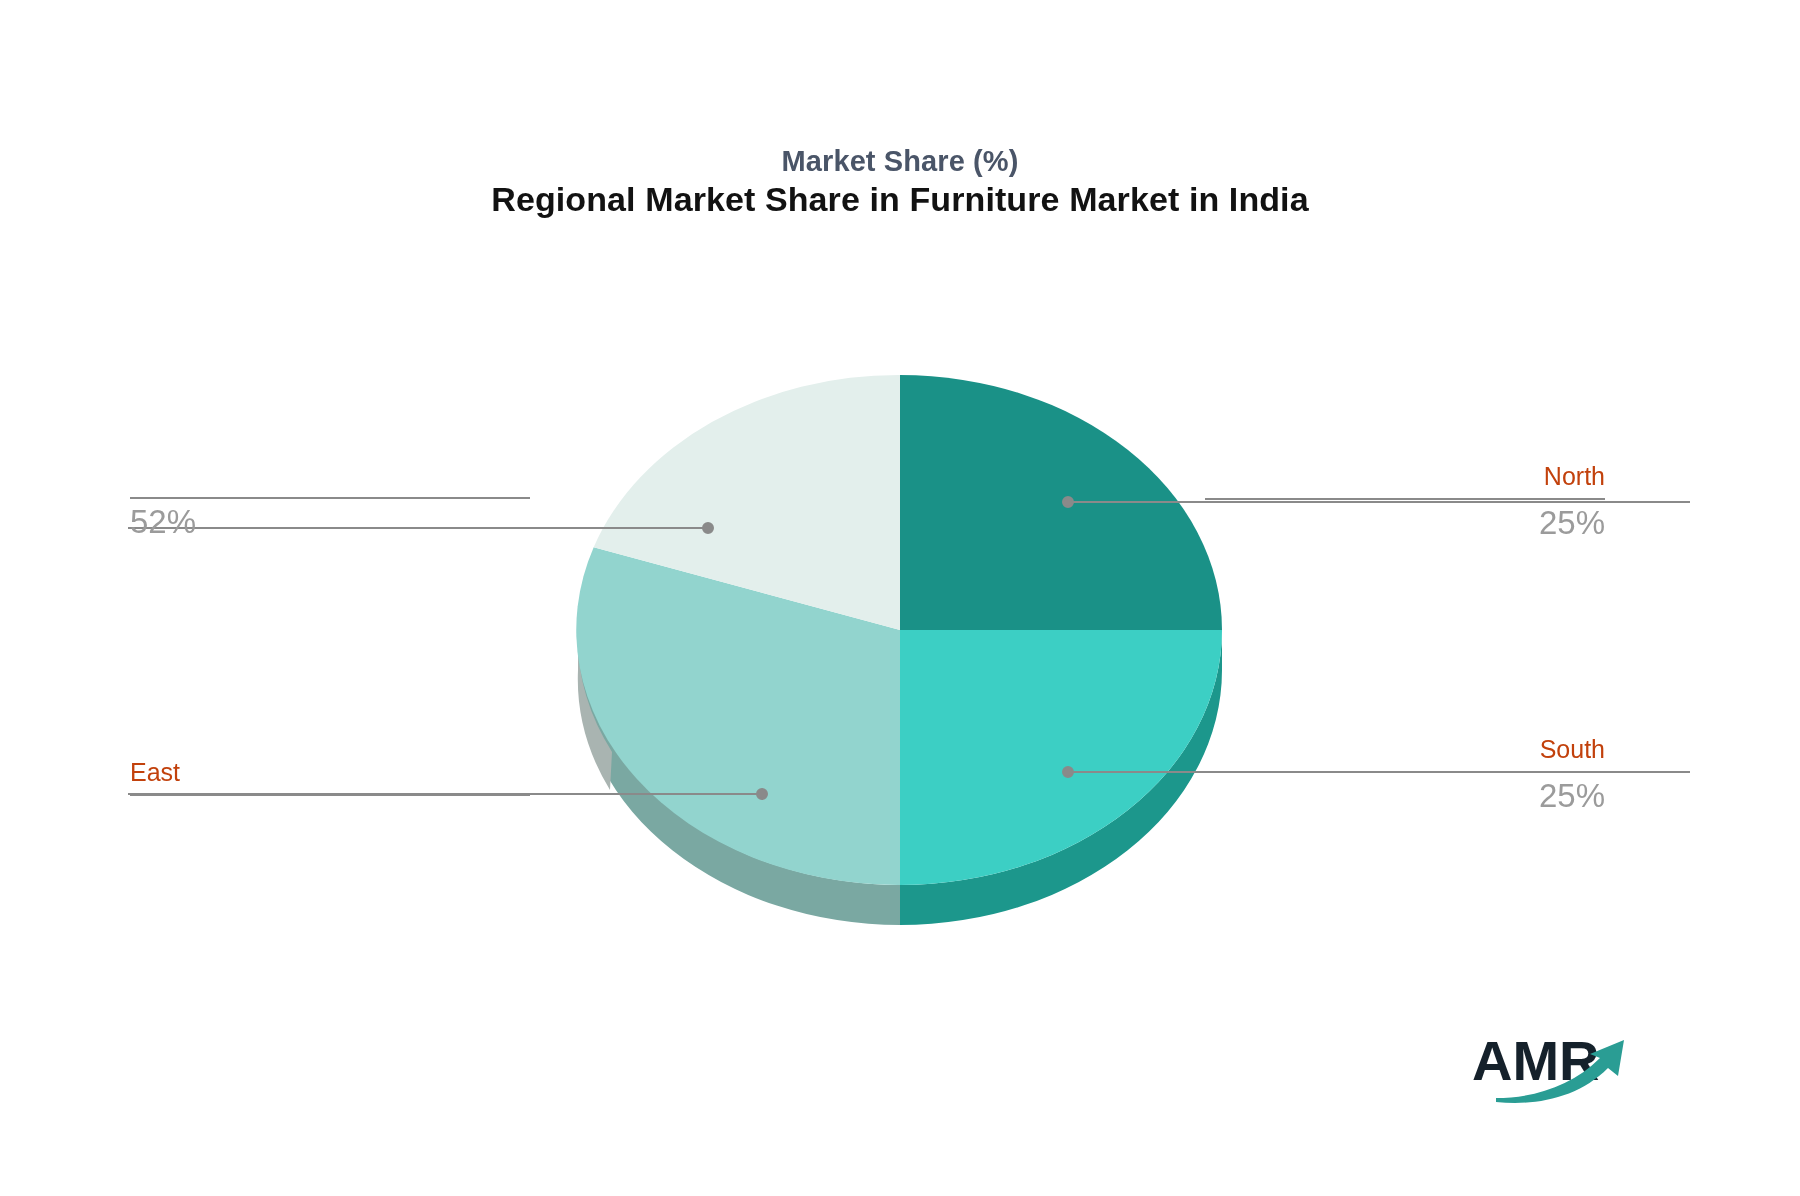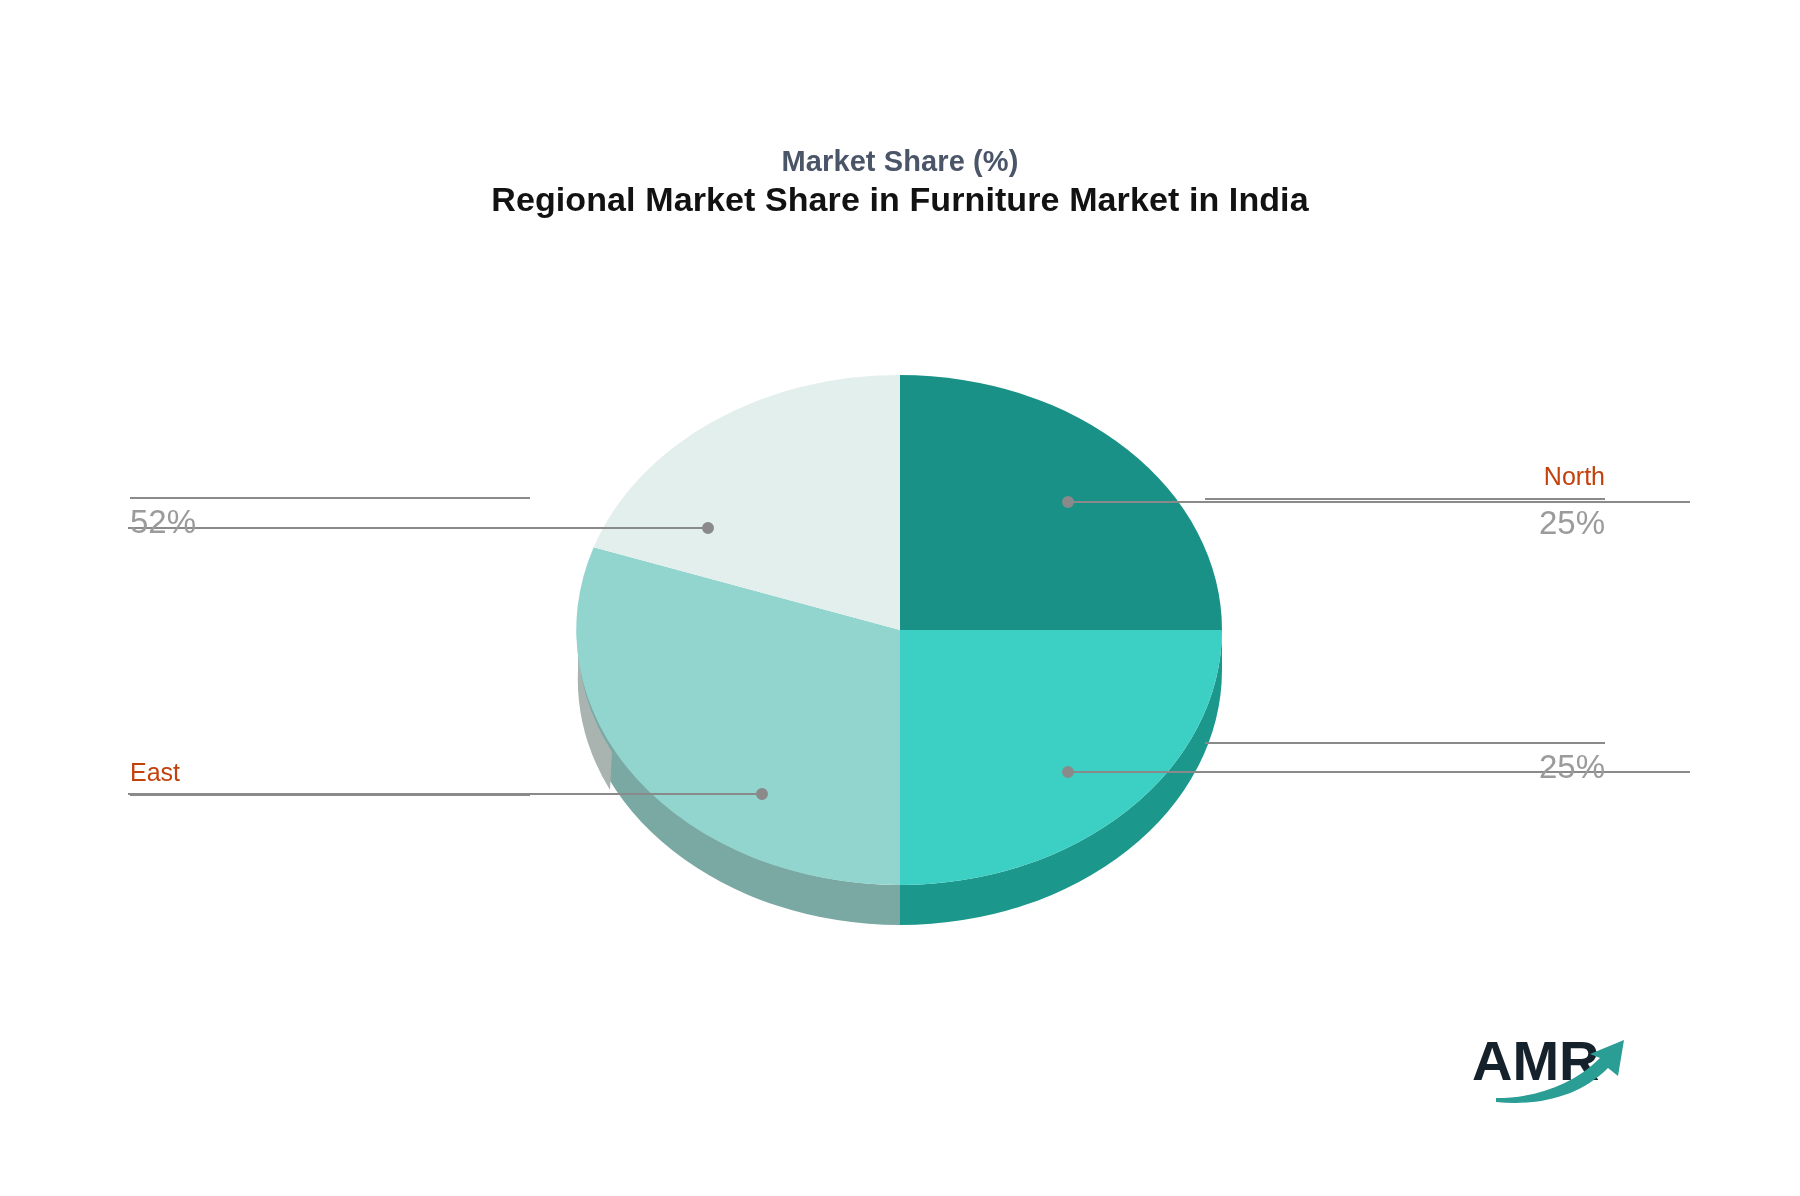--- a/index.html
+++ b/index.html
@@ -158,20 +158,21 @@
     </svg>
   </div>
 
   <div class="callout right" id="callout-north">
     <div class="cl-name">North</div>
     <div class="cl-rule"></div>
     <div class="cl-value">25%</div>
   </div>
 
   <div class="callout right" id="callout-south">
+    <div class="cl-name">South</div>
     <div class="cl-rule"></div>
     <div class="cl-value">25%</div>
   </div>
 
   <div class="callout left" id="callout-west">
     <div class="cl-rule"></div>
     <div class="cl-value">52%</div>
   </div>
 
   <div class="callout left" id="callout-east">

